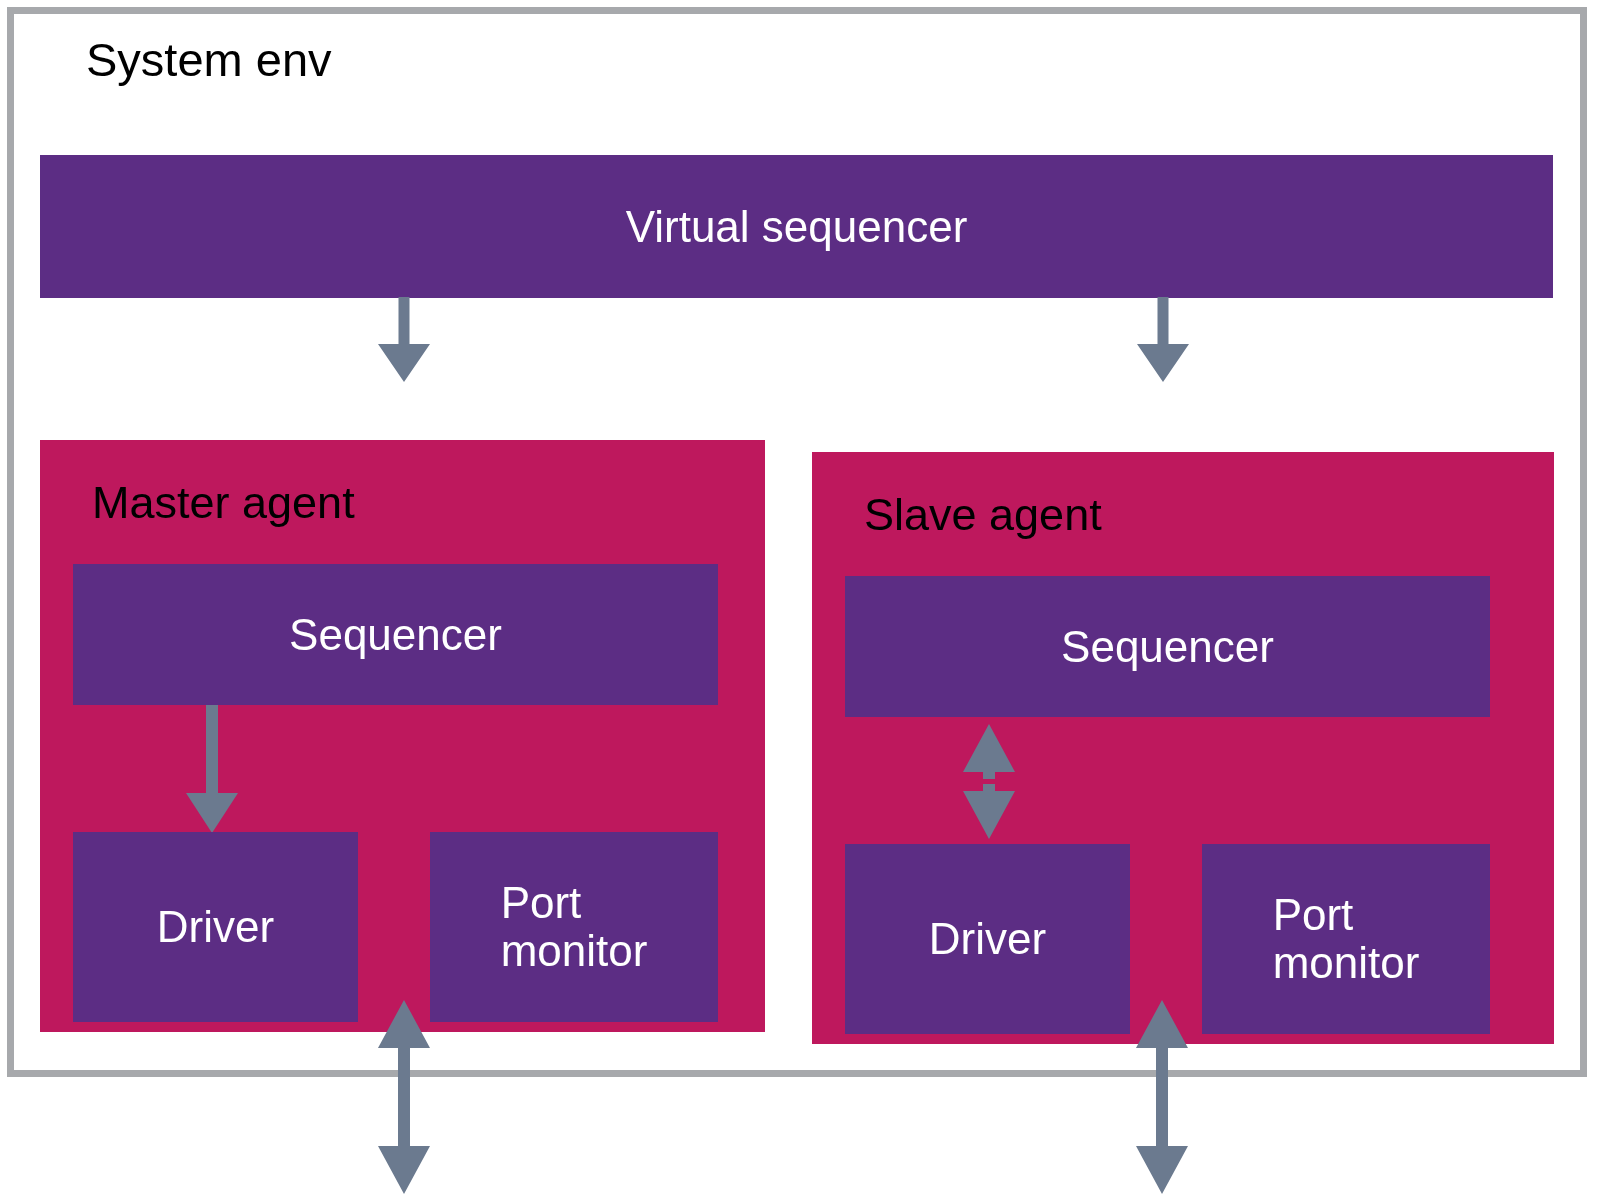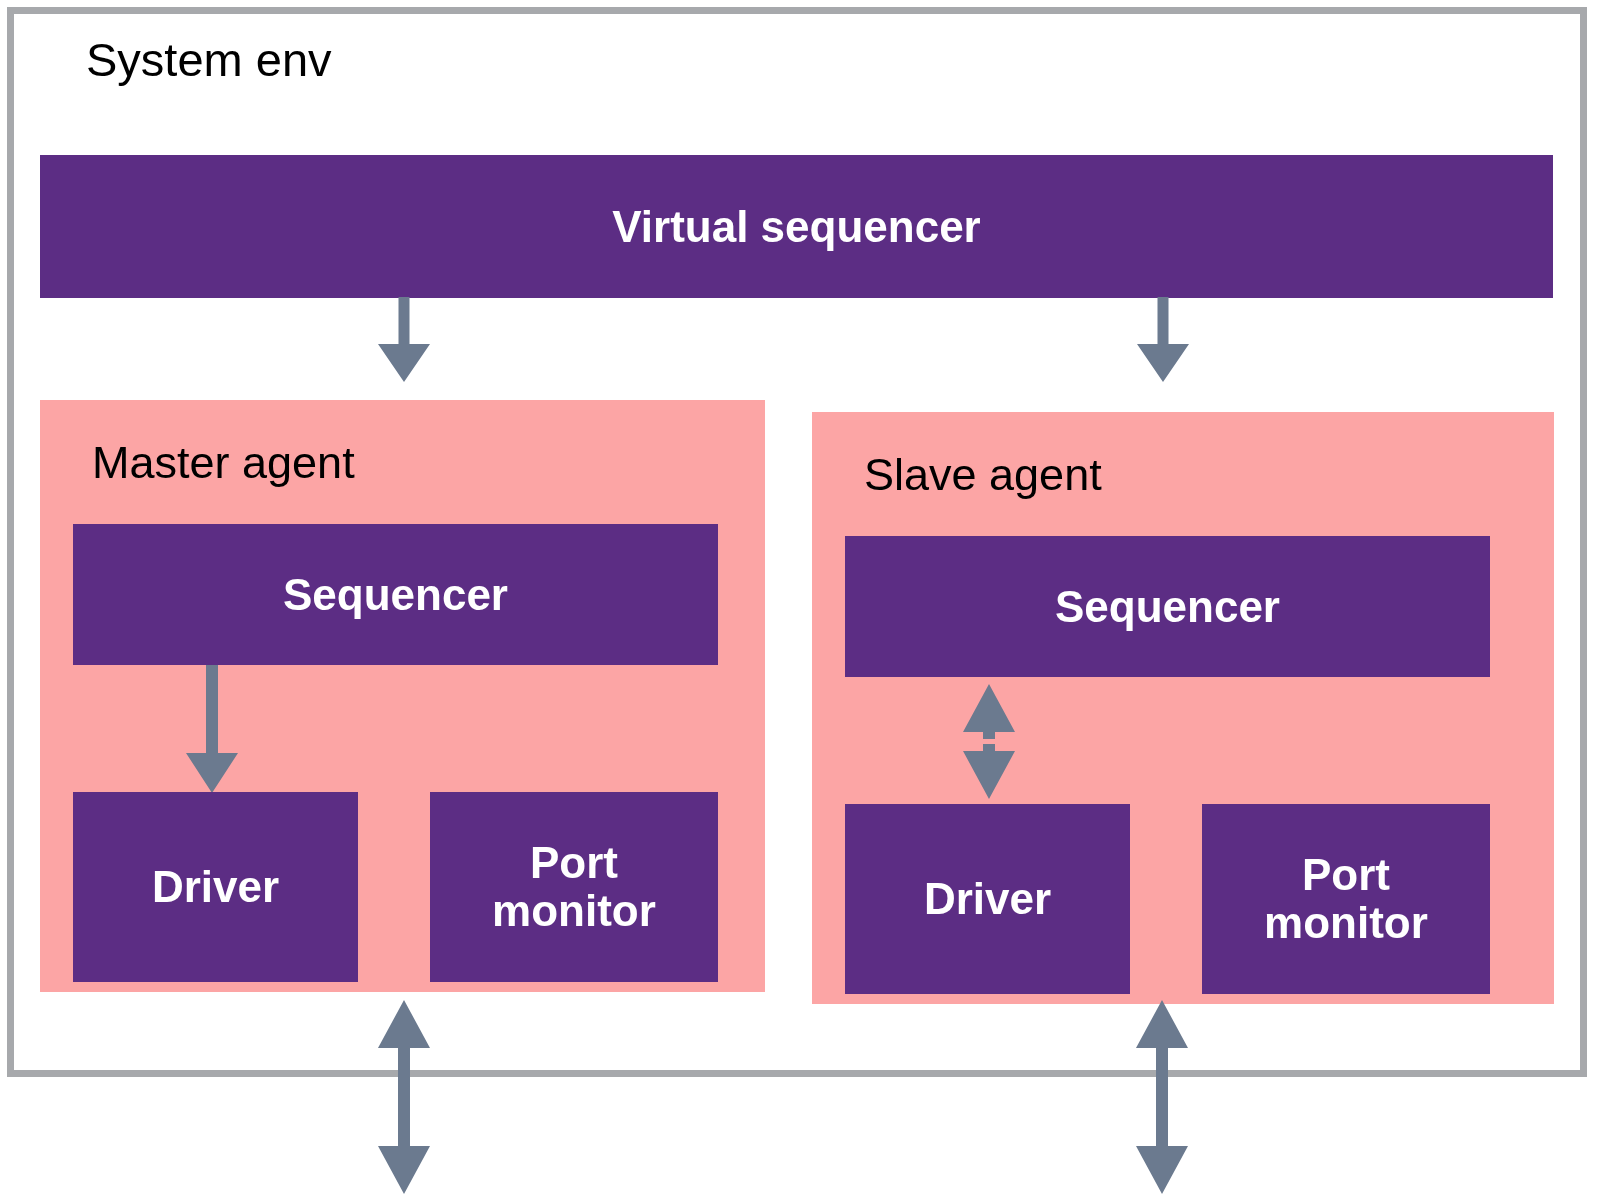--- a/index.html
+++ b/index.html
@@ -42,39 +42,39 @@
   }
 
   
   .pbox {
     position: absolute;
     background: #5c2d84;
     color: #ffffff;
     display: flex;
     align-items: center;
     justify-content: center;
-    text-align: center;
-    font-weight: 700;
+    font-weight: 400;
     box-sizing: border-box;
     line-height: 1.08;
   }
 
   .vseq {
     left: 40px;
     top: 155px;
     width: 1513px;
     height: 143px;
     font-size: 44px;
   }
 
   
   .agent-panel {
     position: absolute;
-    background: #fca5a5;
+    background: #be185d;
     box-sizing: border-box;
+    margin-top: 40px;
   }
   .agent-master { left: 40px;  top: 400px; width: 725px; height: 592px; }
   .agent-slave  { left: 812px; top: 412px; width: 742px; height: 592px; }
 
   .agent-title {
     position: absolute;
     top: 37px;
     left: 52px;
     font-size: 45px;
     color: #000000;

